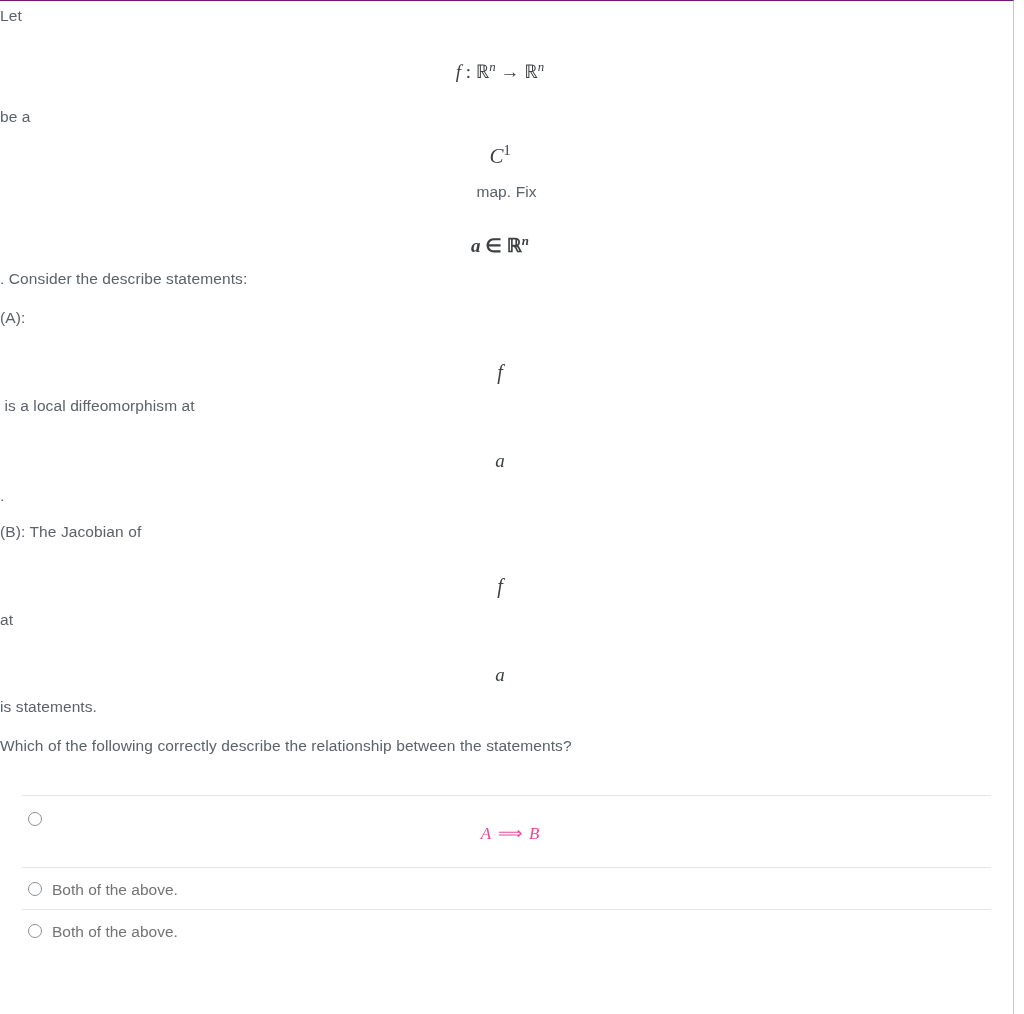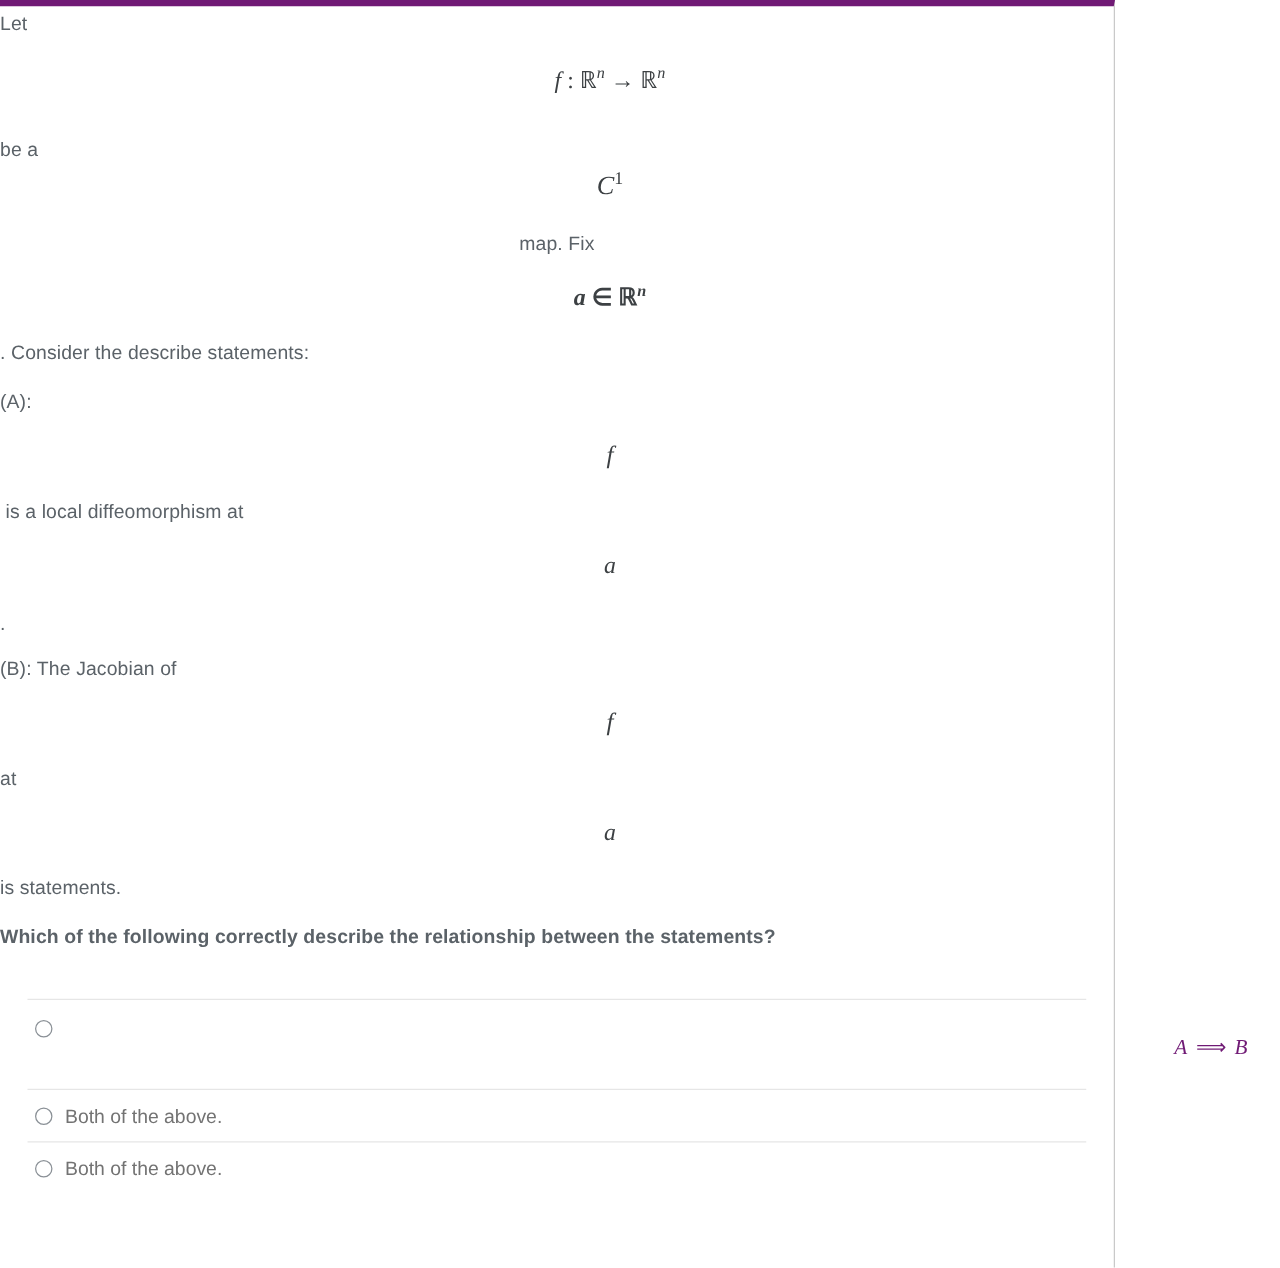--- a/index.html
+++ b/index.html
@@ -9,44 +9,44 @@
   }
   body {
     width: 1024px;
     height: 1014px;
     font-family: "Liberation Sans", sans-serif;
     overflow: hidden;
   }
   .page {
     position: relative;
     box-sizing: border-box;
-    width: 892px;
+    width: 1014px;
     height: 1014px;
-    border-top: 5px solid #701a75;
+    border-top: 1px solid #701a75;
     border-right: 1px solid #c9c9c9;
     background: #ffffff;
   }
   .question-body {
     padding: 0 22px;
   }
   .text-line {
     color: #5b6268;
     font-size: 15.5px;
     line-height: 19px;
     letter-spacing: 0.1px;
     margin: 0;
     padding: 0;
     white-space: pre-wrap;
   }
   .math-block {
     text-align: center;
     font-family: "Liberation Serif", serif;
     color: #3c4043;
     font-size: 19px;
-    margin: 0;
+    margin: 12px;
     padding: 0;
     width: 976px;
   }
   .math-block .mi {
     font-style: italic;
   }
   .math-block .mup {
     font-style: normal;
   }
   sup.exp {
@@ -90,24 +90,24 @@
     left: 30px;
     color: #737373;
     font-size: 15.5px;
     line-height: 19px;
     white-space: nowrap;
   }
   .opt-math {
     position: absolute;
     left: 0;
     width: 976px;
-    text-align: right;
+    text-align: center;
     font-family: "Liberation Serif", serif;
     font-style: italic;
-    color: #701a75;
+    color: #ec4899;
     font-size: 17px;
   }
   .opt-math .arrow {
     font-style: normal;
     padding: 0 7px;
     letter-spacing: -0.5px;
   }
 </style>
 </head>
 <body>
@@ -191,21 +191,21 @@
     <div class="row" style="top:651px;">
       <div class="math-block" style="font-size:19px;">
         <span class="mi">a</span>
       </div>
     </div>
 
     <div class="row" style="top:696px;">
       <div class="text-line">is statements.</div>
     </div>
 
-    <div class="row" style="top:735px;font-weight:bold;">
+    <div class="row" style="top:735px;">
       <div class="text-line">Which of the following correctly describe the relationship between the statements?</div>
     </div>
 
   </div>
 
   <div class="options" style="top:794px;">
 
     <div class="option-row" style="height:72px;">
       <div class="option-inner">
         <span class="radio" style="top:16px;"></span>

